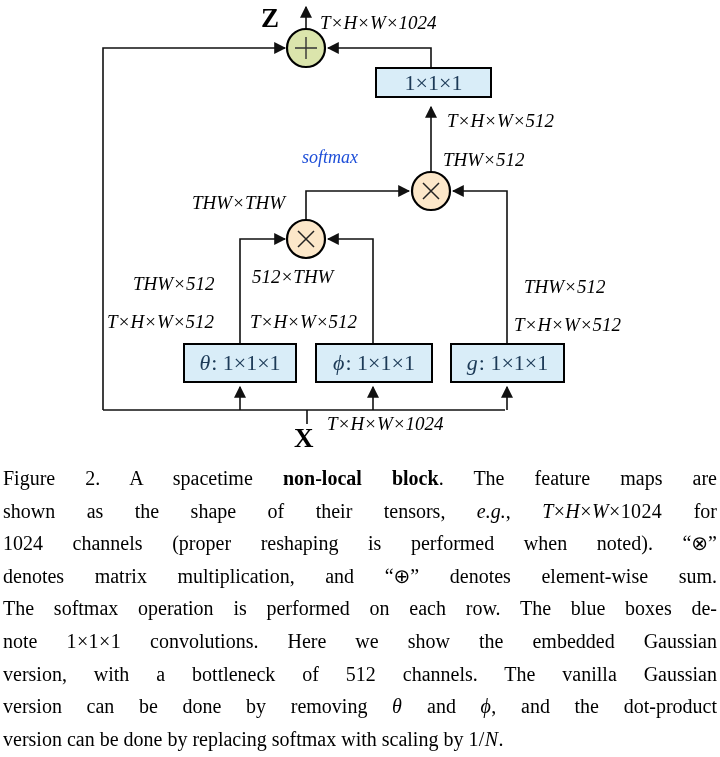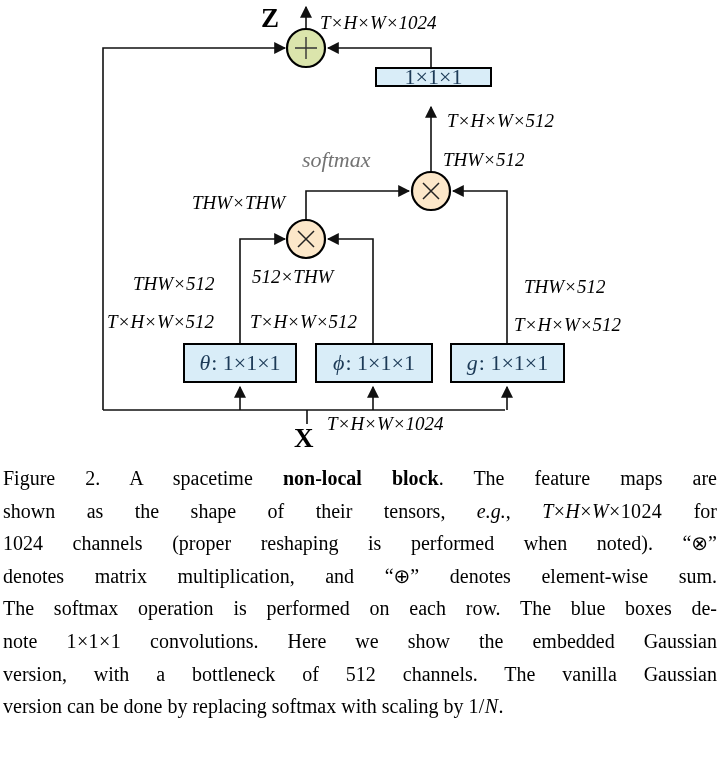--- a/index.html
+++ b/index.html
@@ -11,21 +11,21 @@
     background:#d9edf8; border:2.5px solid #000;
     display:flex; align-items:center; justify-content:center;
     font-size:22px; color:#1c3a57; font-family:"Liberation Serif", serif;
   }
   .conv-box .it{font-style:italic; margin-right:1px;}
   .shape-label{
     position:absolute; font-style:italic; font-size:19px; color:#000000;
     font-family:"Liberation Serif", serif; white-space:nowrap;
   }
   .softmax{
-    position:absolute; font-style:italic; font-size:22px; color:#737373;
+    position:absolute; font-style:italic; font-size:18px; color:#1d4ed8;
     font-family:"Liberation Serif", serif;
   }
   .big-letter{
     position:absolute; font-weight:bold; font-size:27px; color:#000;
     font-family:"Liberation Serif", serif;
   }
   #caption{
     position:absolute; left:0; top:462px; width:714px; padding:0 3px;
     font-size:20px; line-height:32.6px; color:#000;
     font-family:"Liberation Serif", serif;
@@ -91,21 +91,21 @@
   <div class="shape-label" style="left:192px;top:192px;">THW×THW</div>
 
   <div class="shape-label" style="left:133px;top:273px;">THW×512</div>
   <div class="shape-label" style="left:107px;top:311px;">T×H×W×512</div>
   <div class="shape-label" style="left:252px;top:266px;">512×THW</div>
   <div class="shape-label" style="left:250px;top:311px;">T×H×W×512</div>
   <div class="shape-label" style="left:524px;top:276px;">THW×512</div>
   <div class="shape-label" style="left:514px;top:314px;">T×H×W×512</div>
   <div class="shape-label" style="left:327px;top:413px;">T×H×W×1024</div>
 
-  <div class="conv-box" style="left:375px;top:67px;width:117px;height:20px;">
+  <div class="conv-box" style="left:375px;top:67px;width:117px;height:31px;">
     <span>1×1×1</span>
   </div>
   <div class="conv-box" style="left:183px;top:343px;width:114px;height:40px;">
     <span class="it">θ</span>
       <span>: 1×1×1</span>
   </div>
   <div class="conv-box" style="left:315px;top:343px;width:118px;height:40px;">
     <span class="it">ϕ</span>
       <span>: 1×1×1</span>
   </div>
@@ -116,14 +116,15 @@
 </div>
 
 <div id="caption">
     <div class="cap-line"><span class="">Figure 2. A spacetime </span><span class="cb">non-local block</span><span class="">. The feature maps are</span></div>
     <div class="cap-line"><span class="">shown as the shape of their tensors, </span><span class="ci">e.g.</span><span class="">, </span><span class="mvar">T</span><span class="mnum">×</span><span class="mvar">H</span><span class="mnum">×</span><span class="mvar">W</span><span class="mnum">×</span><span class="mnum">1</span><span class="mnum">0</span><span class="mnum">2</span><span class="mnum">4</span><span class=""> for</span></div>
     <div class="cap-line"><span class="">1024 channels (proper reshaping is performed when noted). “⊗”</span></div>
     <div class="cap-line"><span class="">denotes matrix multiplication, and “⊕” denotes element-wise sum.</span></div>
     <div class="cap-line"><span class="">The softmax operation is performed on each row. The blue boxes de-</span></div>
     <div class="cap-line"><span class="">note </span><span class="mnum">1</span><span class="mnum">×</span><span class="mnum">1</span><span class="mnum">×</span><span class="mnum">1</span><span class=""> convolutions. Here we show the embedded Gaussian</span></div>
     <div class="cap-line"><span class="">version, with a bottleneck of 512 channels. The vanilla Gaussian</span></div>
+    <div class="cap-line"><span class="">version can be done by removing </span><span class="mvar">θ</span><span class=""> and </span><span class="mvar">ϕ</span><span class="">, and the dot-product</span></div>
     <div class="cap-line last"><span class="">version can be done by replacing softmax with scaling by </span><span class="mnum">1</span><span class="mnum">/</span><span class="mvar">N</span><span class="">.</span></div>
   </div>
 
 </body></html>

